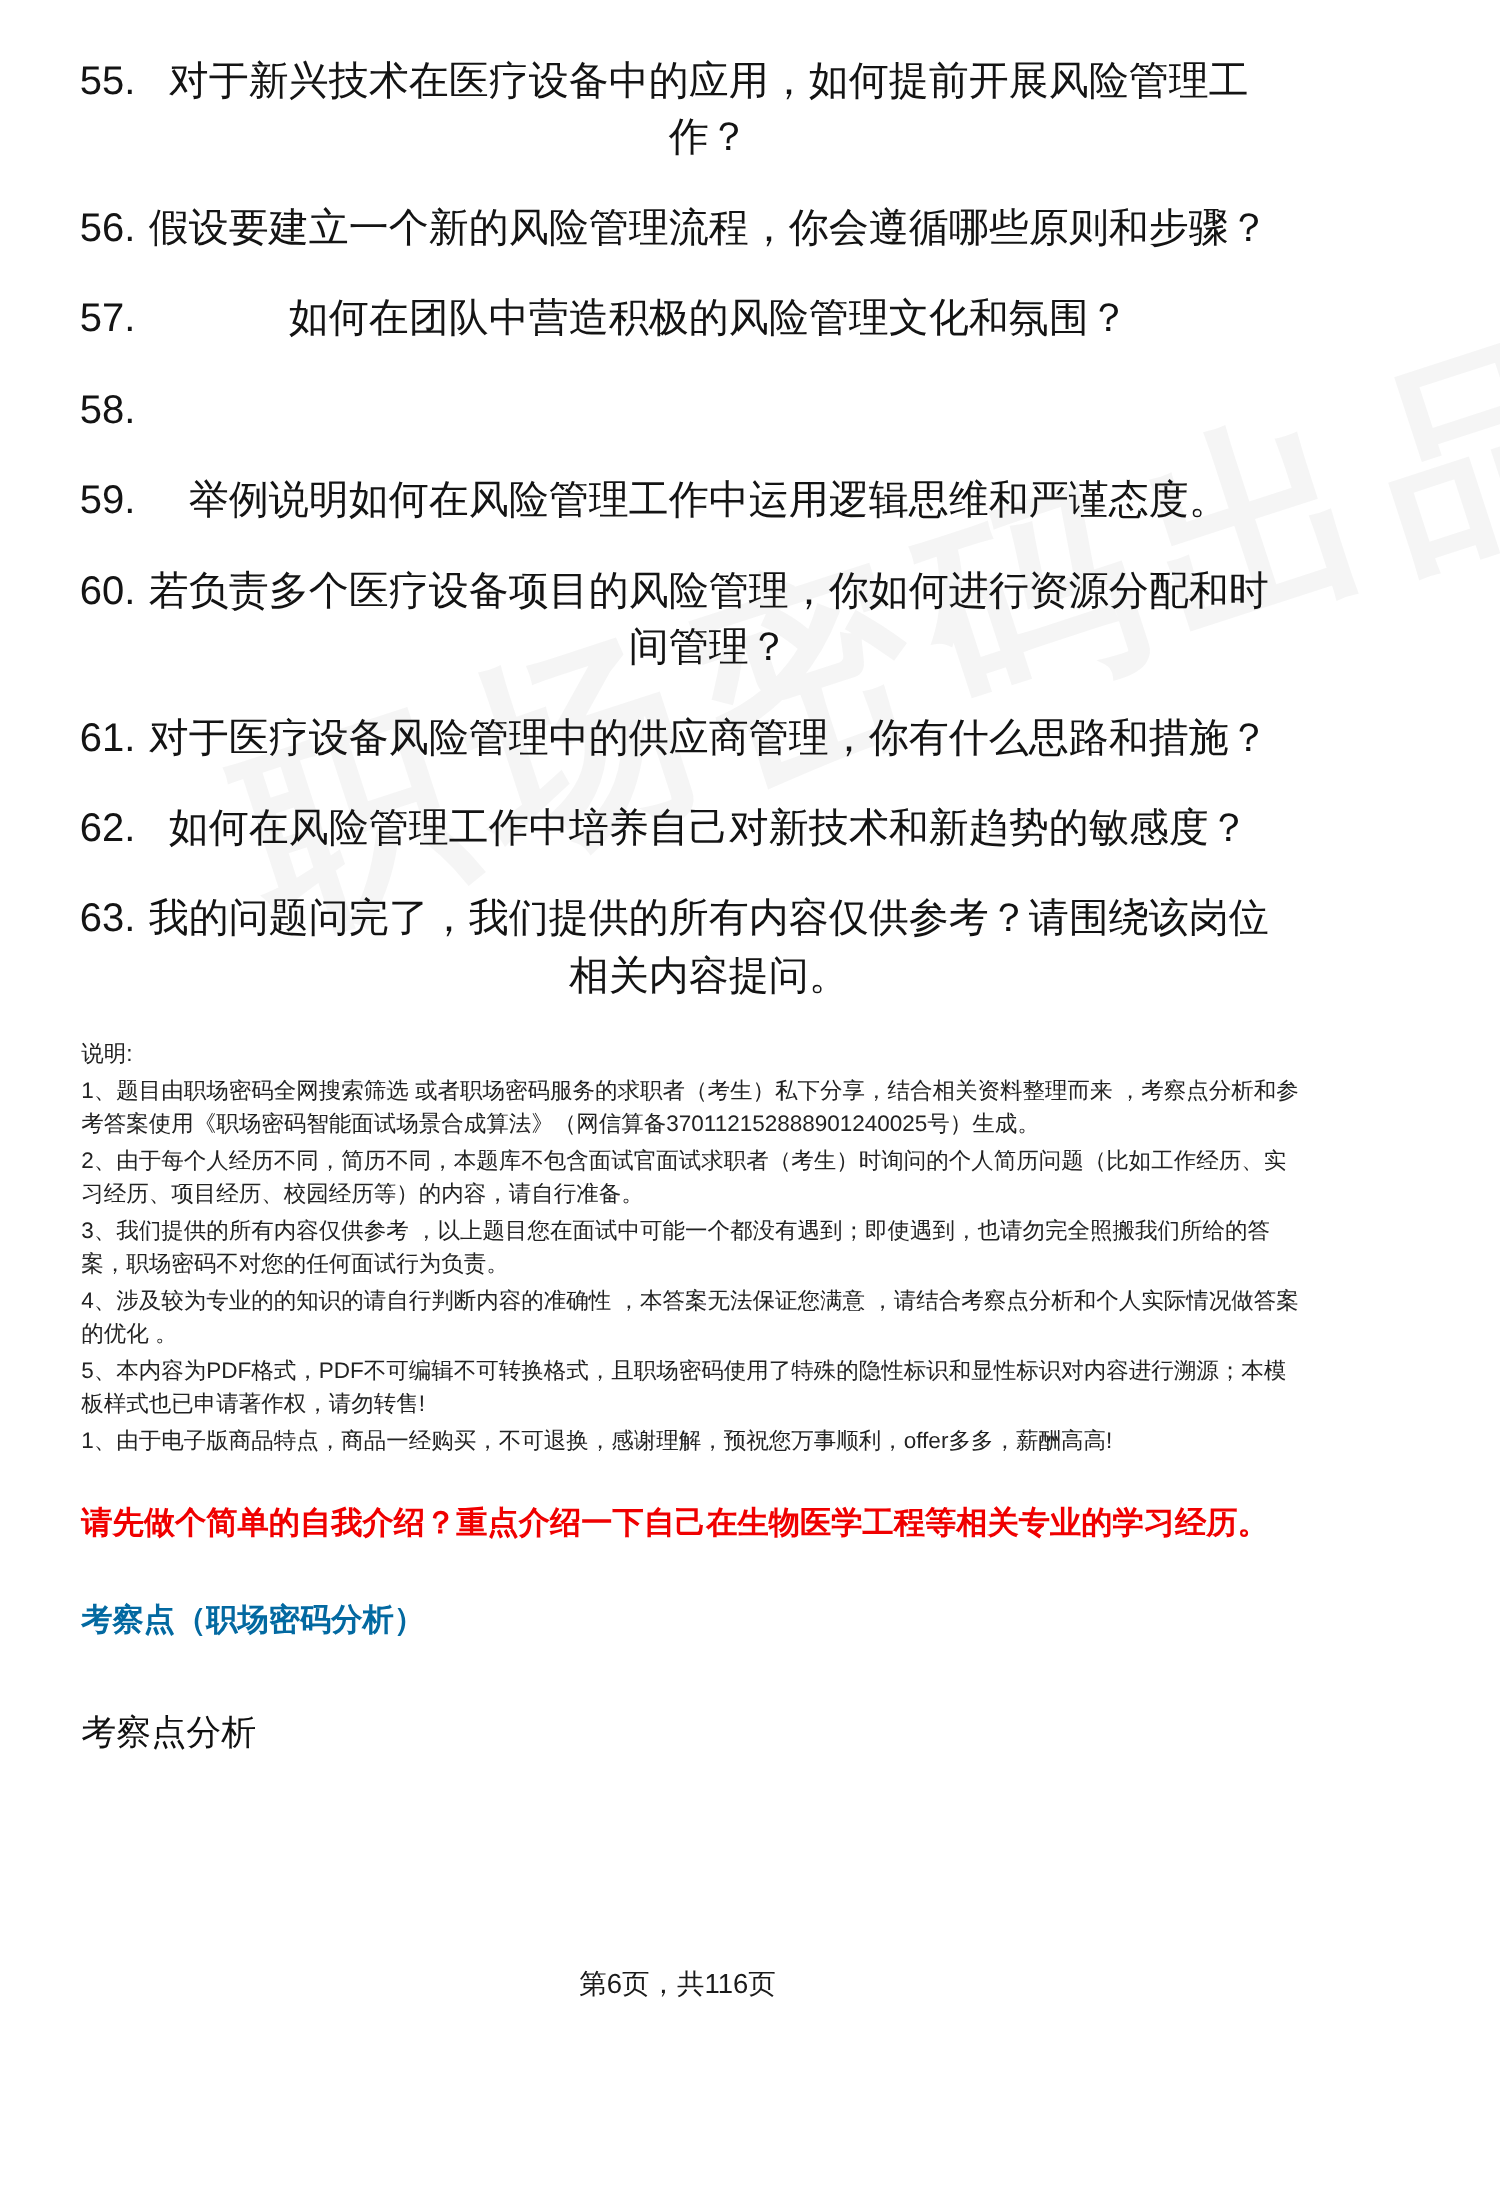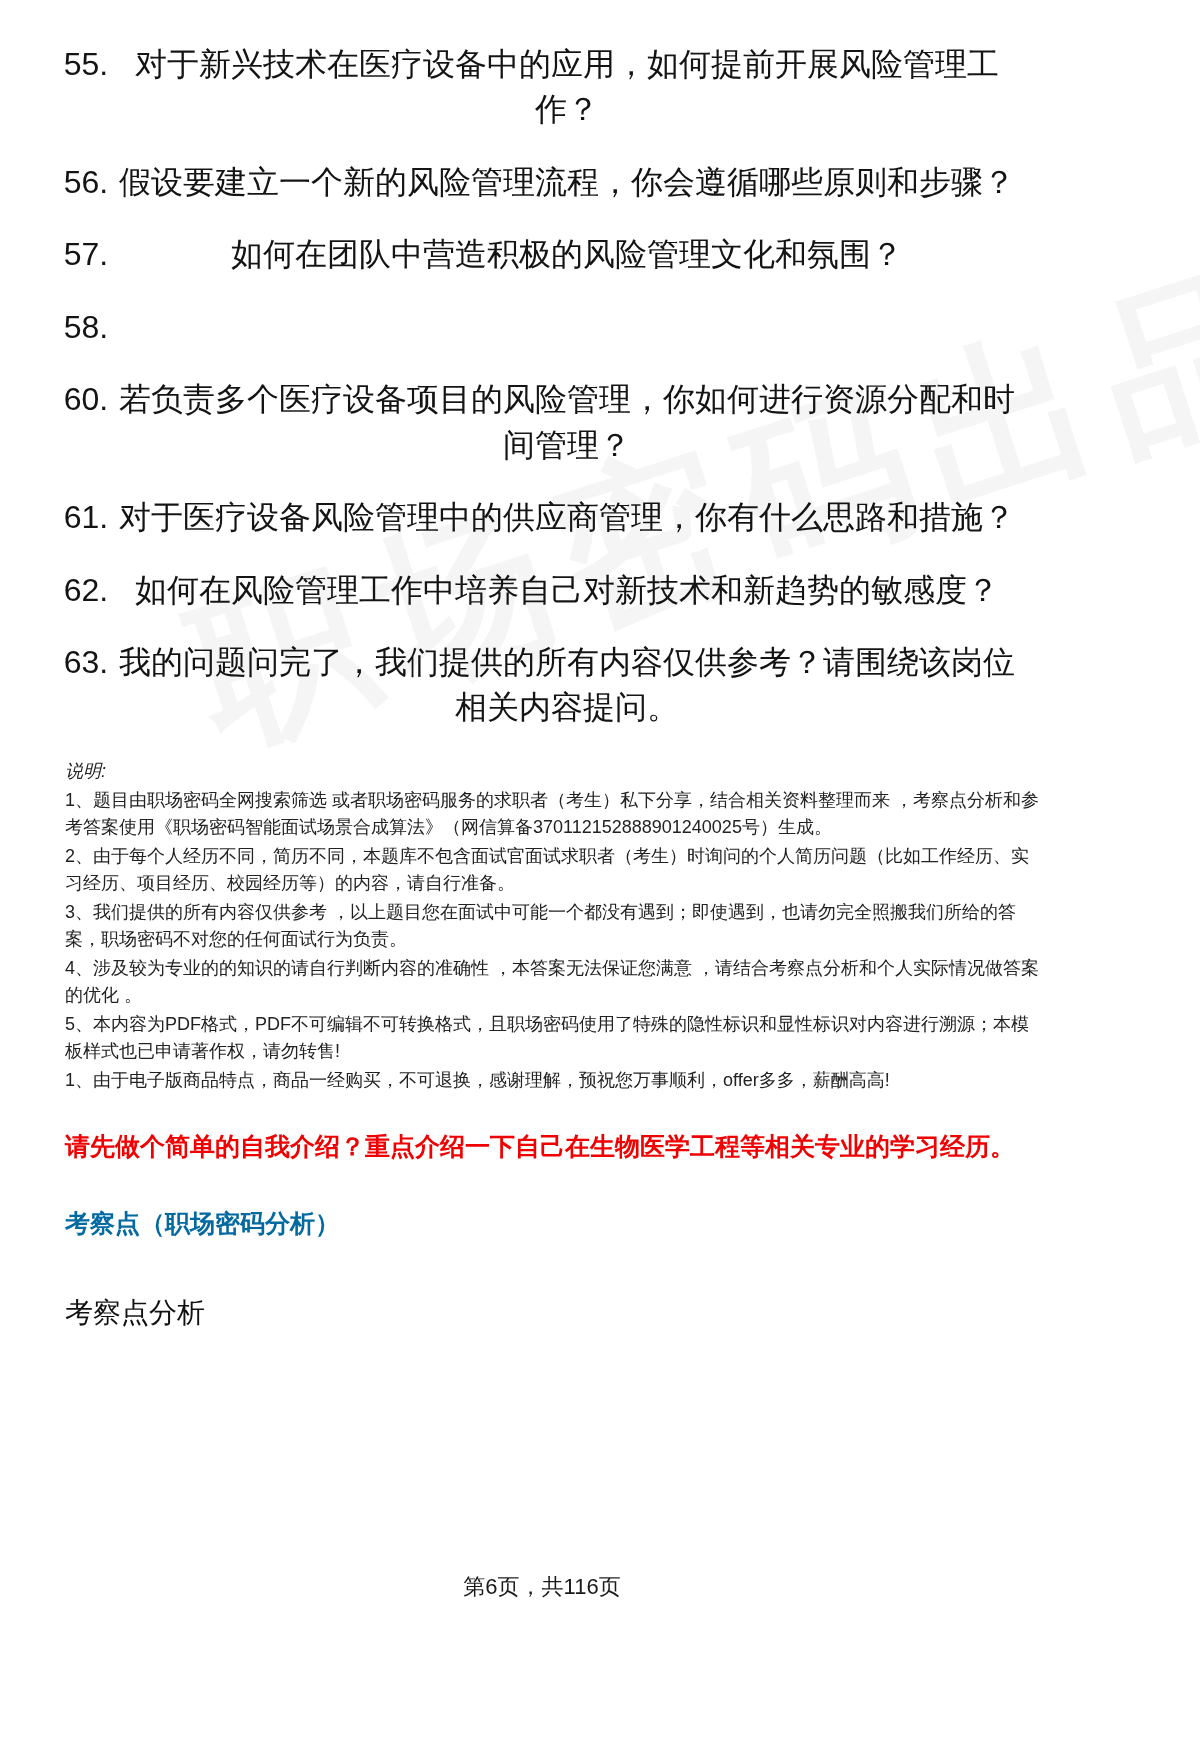--- a/index.html
+++ b/index.html
@@ -61,21 +61,20 @@
   .notes {
     margin-top: 10px;
     margin-left: 10px;
     width: 975px;
     font-size: 18px;
     line-height: 1.5;
     color: #222222;
   }
   .notes-title {
     margin-bottom: 2px;
-    font-style: italic;
   }
   .notes p {
     margin: 2px 0;
   }
   .red-intro {
     margin: 34px 0 0 10px;
     width: 960px;
     font-size: 25px;
     font-weight: bold;
     color: #f00000;
@@ -123,20 +122,24 @@
       <span class="q-text">假设要建立一个新的风险管理流程，你会遵循哪些原则和步骤？</span>
     </div>
     <div class="question">
       <span class="q-num">57.</span>
       <span class="q-text">如何在团队中营造积极的风险管理文化和氛围？</span>
     </div>
     <div class="question">
       <span class="q-num">58.</span>
     </div>
     <div class="question">
+      <span class="q-num">59.</span>
+      <span class="q-text">举例说明如何在风险管理工作中运用逻辑思维和严谨态度。</span>
+    </div>
+    <div class="question">
       <span class="q-num">60.</span>
       <span class="q-text">若负责多个医疗设备项目的风险管理，你如何进行资源分配和时间管理？</span>
     </div>
     <div class="question">
       <span class="q-num">61.</span>
       <span class="q-text">对于医疗设备风险管理中的供应商管理，你有什么思路和措施？</span>
     </div>
     <div class="question">
       <span class="q-num">62.</span>
       <span class="q-text">如何在风险管理工作中培养自己对新技术和新趋势的敏感度？</span>

